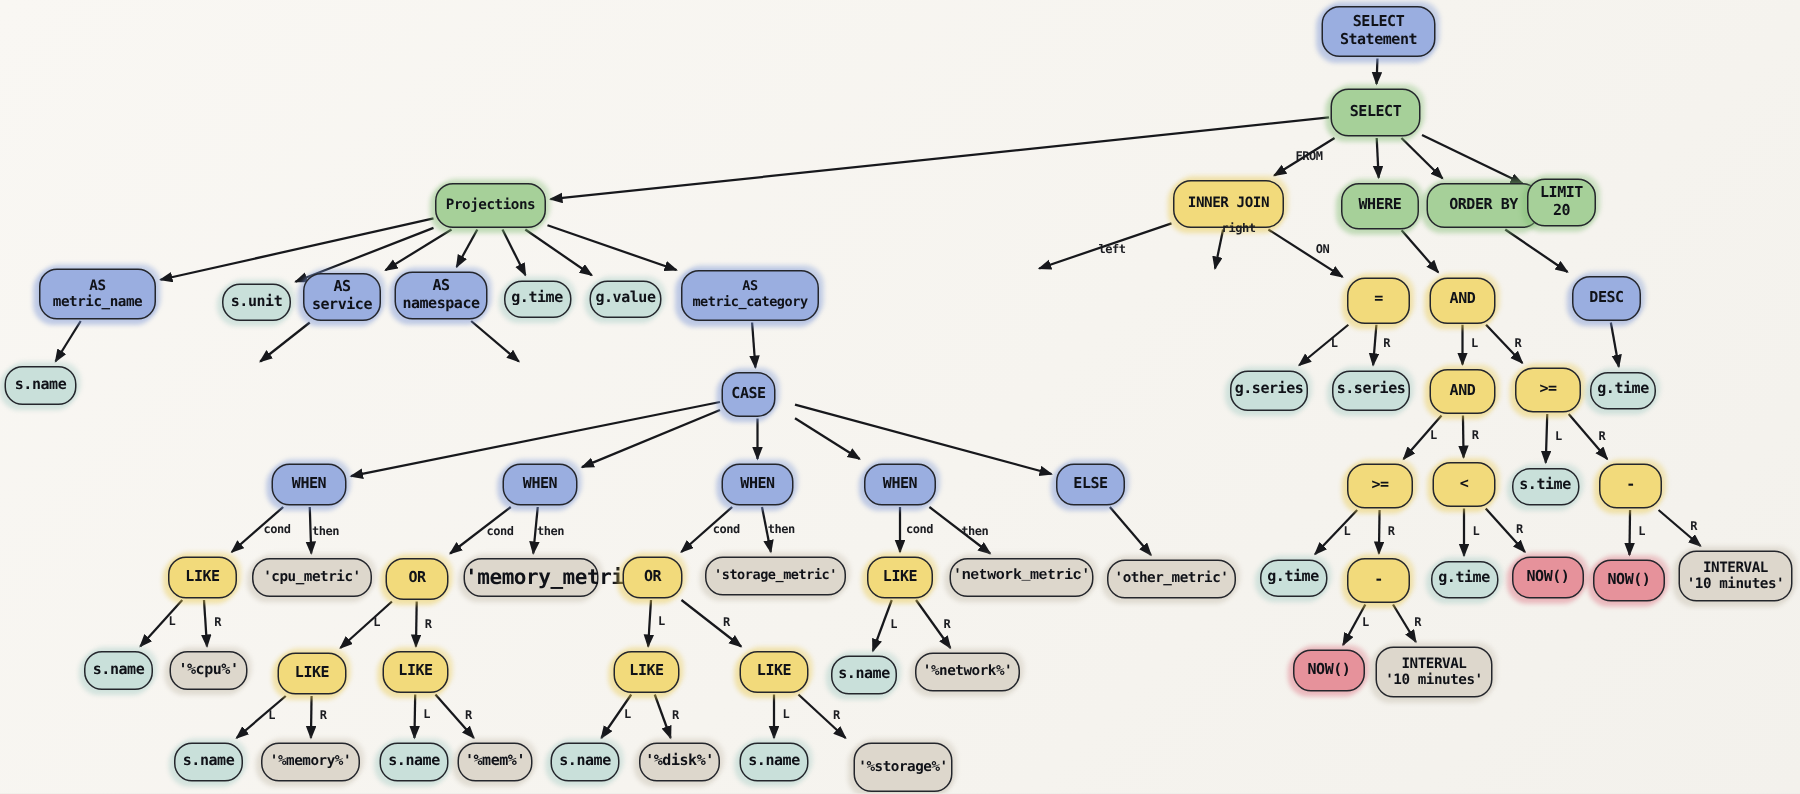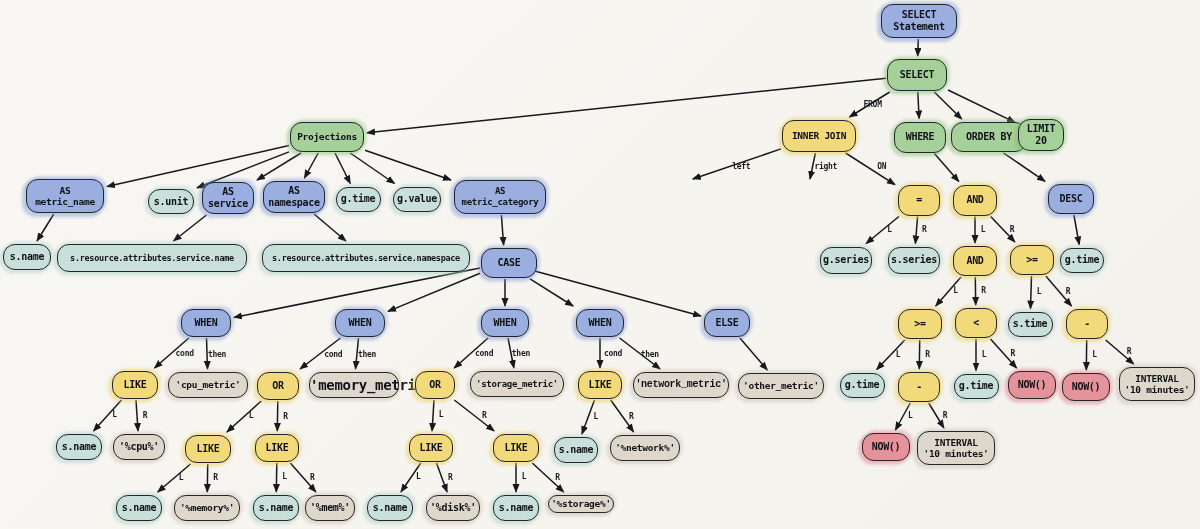--- a/index.html
+++ b/index.html
@@ -122,21 +122,21 @@
     <div class="edge-label" style="left: 484.207px; top: 415.05px;">R</div>
     <div class="edge-label" style="left: 418.247px; top: 476.37px;">L</div>
     <div class="edge-label" style="left: 450.348px; top: 476.95px;">R</div>
     <div class="edge-label" style="left: 524px; top: 476.37px;">L</div>
     <div class="edge-label" style="left: 557.529px; top: 476.95px;">R</div>
     <div class="edge-label" style="left: 613px; top: 353px;">cond</div>
     <div class="edge-label" style="left: 649.847px; top: 353.5px;">then</div>
     <div class="edge-label" style="left: 595.808px; top: 416.02px;">L</div>
     <div class="edge-label" style="left: 631.286px; top: 415.6px;">R</div>
     <div class="edge-label" style="left: 741.298px; top: 166.47px;">left</div>
-    <div class="edge-label" style="left: 825.71px; top: 166px;">right</div>
+    <div class="edge-label" style="left: 825.71px; top: 152px;">right</div>
     <div class="edge-label" style="left: 881.753px; top: 166.402px;">ON</div>
     <div class="edge-label" style="left: 889.514px; top: 228.81px;">L</div>
     <div class="edge-label" style="left: 924.388px; top: 229.35px;">R</div>
     <div class="edge-label" style="left: 983px; top: 228.545px;">L</div>
     <div class="edge-label" style="left: 1012px; top: 228.525px;">R</div>
     <div class="edge-label" style="left: 955.613px; top: 290.37px;">L</div>
     <div class="edge-label" style="left: 983.506px; top: 290.4px;">R</div>
     <div class="edge-label" style="left: 897.921px; top: 353.635px;">L</div>
     <div class="edge-label" style="left: 927.493px; top: 353.95px;">R</div>
     <div class="edge-label" style="left: 910.33px; top: 415.31px;">L</div>
@@ -164,23 +164,21 @@
     <div class="node" style="font-size: 10px; left: 263px; top: 181px; width: 62px; height: 32px; background: rgb(154, 174, 224); box-shadow: rgba(124, 151, 214, 0.45) -2px 2px 3px 1.5px, rgba(124, 151, 214, 0.35) 2px -2px 3px 1px;">AS
 namespace</div>
     <div class="node" style="font-size: 10px; left: 335.5px; top: 186.5px; width: 45px; height: 25px; background: rgb(201, 224, 218); box-shadow: rgba(168, 207, 200, 0.45) -2px 2px 3px 1.5px, rgba(168, 207, 200, 0.35) 2px -2px 3px 1px;">g.time</div>
     <div class="node" style="font-size: 10px; left: 393px; top: 186.5px; width: 48px; height: 25px; background: rgb(201, 224, 218); box-shadow: rgba(168, 207, 200, 0.45) -2px 2px 3px 1.5px, rgba(168, 207, 200, 0.35) 2px -2px 3px 1px;">g.value</div>
     <div class="node" style="font-size: 9px; left: 454px; top: 180px; width: 92px; height: 34px; background: rgb(154, 174, 224); box-shadow: rgba(124, 151, 214, 0.45) -2px 2px 3px 1.5px, rgba(124, 151, 214, 0.35) 2px -2px 3px 1px;">AS
 metric_category</div>
     <div class="node" style="font-size: 10px; left: 898px; top: 184.5px; width: 42px; height: 31px; background: rgb(242, 218, 123); box-shadow: rgba(236, 204, 84, 0.45) -2px 2px 3px 1.5px, rgba(236, 204, 84, 0.35) 2px -2px 3px 1px;">=</div>
     <div class="node" style="font-size: 10px; left: 953px; top: 184.5px; width: 44px; height: 31px; background: rgb(242, 218, 123); box-shadow: rgba(236, 204, 84, 0.45) -2px 2px 3px 1.5px, rgba(236, 204, 84, 0.35) 2px -2px 3px 1px;">AND</div>
     <div class="node" style="font-size: 10px; left: 1048px; top: 184px; width: 46px; height: 30px; background: rgb(154, 174, 224); box-shadow: rgba(124, 151, 214, 0.45) -2px 2px 3px 1.5px, rgba(124, 151, 214, 0.35) 2px -2px 3px 1px;">DESC</div>
     <div class="node" style="font-size: 10px; left: 3px; top: 244px; width: 48px; height: 26px; background: rgb(201, 224, 218); box-shadow: rgba(168, 207, 200, 0.45) -2px 2px 3px 1.5px, rgba(168, 207, 200, 0.35) 2px -2px 3px 1px;">s.name</div>
-    <div class="node" style="font-size: 8.5px; left: 57px; top: 244px; width: 190px; height: 28px; background: rgb(201, 224, 218); box-shadow: rgba(168, 207, 200, 0.45) -2px 2px 3px 1.5px, rgba(168, 207, 200, 0.35) 2px -2px 3px 1px;">s.resource.attributes.service.name</div>
-    <div class="node" style="font-size: 8.5px; left: 262px; top: 244px; width: 208px; height: 28px; background: rgb(201, 224, 218); box-shadow: rgba(168, 207, 200, 0.45) -2px 2px 3px 1.5px, rgba(168, 207, 200, 0.35) 2px -2px 3px 1px;">s.resource.attributes.service.namespace</div>
-    <div class="node" style="font-size: 10px; left: 481px; top: 248px; width: 56px; height: 30px; background: rgb(154, 174, 224); box-shadow: rgba(124, 151, 214, 0.45) -2px 2px 3px 1.5px, rgba(124, 151, 214, 0.35) 2px -2px 3px 1px;">CASE</div>
+    <div class="node" style="font-size: 10px; left: 481px; top: 248px; width: 36px; height: 30px; background: rgb(154, 174, 224); box-shadow: rgba(124, 151, 214, 0.45) -2px 2px 3px 1.5px, rgba(124, 151, 214, 0.35) 2px -2px 3px 1px;">CASE</div>
     <div class="node" style="font-size: 10px; left: 820px; top: 246.5px; width: 52px; height: 27px; background: rgb(201, 224, 218); box-shadow: rgba(168, 207, 200, 0.45) -2px 2px 3px 1.5px, rgba(168, 207, 200, 0.35) 2px -2px 3px 1px;">g.series</div>
     <div class="node" style="font-size: 10px; left: 888px; top: 246.5px; width: 52px; height: 27px; background: rgb(201, 224, 218); box-shadow: rgba(168, 207, 200, 0.45) -2px 2px 3px 1.5px, rgba(168, 207, 200, 0.35) 2px -2px 3px 1px;">s.series</div>
     <div class="node" style="font-size: 10px; left: 953px; top: 246px; width: 44px; height: 30px; background: rgb(242, 218, 123); box-shadow: rgba(236, 204, 84, 0.45) -2px 2px 3px 1.5px, rgba(236, 204, 84, 0.35) 2px -2px 3px 1px;">AND</div>
     <div class="node" style="font-size: 10px; left: 1010px; top: 245px; width: 44px; height: 30px; background: rgb(242, 218, 123); box-shadow: rgba(236, 204, 84, 0.45) -2px 2px 3px 1.5px, rgba(236, 204, 84, 0.35) 2px -2px 3px 1px;">&gt;=</div>
     <div class="node" style="font-size: 10px; left: 1060px; top: 247.5px; width: 44px; height: 25px; background: rgb(201, 224, 218); box-shadow: rgba(168, 207, 200, 0.45) -2px 2px 3px 1.5px, rgba(168, 207, 200, 0.35) 2px -2px 3px 1px;">g.time</div>
     <div class="node" style="font-size: 10px; left: 181px; top: 309px; width: 50px; height: 28px; background: rgb(154, 174, 224); box-shadow: rgba(124, 151, 214, 0.45) -2px 2px 3px 1.5px, rgba(124, 151, 214, 0.35) 2px -2px 3px 1px;">WHEN</div>
     <div class="node" style="font-size: 10px; left: 335px; top: 309px; width: 50px; height: 28px; background: rgb(154, 174, 224); box-shadow: rgba(124, 151, 214, 0.45) -2px 2px 3px 1.5px, rgba(124, 151, 214, 0.35) 2px -2px 3px 1px;">WHEN</div>
     <div class="node" style="font-size: 10px; left: 481px; top: 309px; width: 48px; height: 28px; background: rgb(154, 174, 224); box-shadow: rgba(124, 151, 214, 0.45) -2px 2px 3px 1.5px, rgba(124, 151, 214, 0.35) 2px -2px 3px 1px;">WHEN</div>
     <div class="node" style="font-size: 10px; left: 576px; top: 309px; width: 48px; height: 28px; background: rgb(154, 174, 224); box-shadow: rgba(124, 151, 214, 0.45) -2px 2px 3px 1.5px, rgba(124, 151, 214, 0.35) 2px -2px 3px 1px;">WHEN</div>
     <div class="node" style="font-size: 10px; left: 704px; top: 309px; width: 46px; height: 28px; background: rgb(154, 174, 224); box-shadow: rgba(124, 151, 214, 0.45) -2px 2px 3px 1.5px, rgba(124, 151, 214, 0.35) 2px -2px 3px 1px;">ELSE</div>
@@ -215,14 +213,14 @@
     <div class="node" style="font-size: 10px; left: 862px; top: 433px; width: 48px; height: 28px; background: rgb(230, 146, 155); box-shadow: rgba(221, 118, 132, 0.45) -2px 2px 3px 1.5px, rgba(221, 118, 132, 0.35) 2px -2px 3px 1px;">NOW()</div>
     <div class="node" style="font-size: 9.5px; left: 917px; top: 431px; width: 78px; height: 34px; background: rgb(221, 215, 204); box-shadow: rgba(200, 193, 178, 0.45) -2px 2px 3px 1.5px, rgba(200, 193, 178, 0.35) 2px -2px 3px 1px;">INTERVAL
 '10 minutes'</div>
     <div class="node" style="font-size: 10px; left: 116px; top: 495px; width: 46px; height: 26px; background: rgb(201, 224, 218); box-shadow: rgba(168, 207, 200, 0.45) -2px 2px 3px 1.5px, rgba(168, 207, 200, 0.35) 2px -2px 3px 1px;">s.name</div>
     <div class="node" style="font-size: 9.5px; left: 174px; top: 495px; width: 66px; height: 26px; background: rgb(221, 215, 204); box-shadow: rgba(200, 193, 178, 0.45) -2px 2px 3px 1.5px, rgba(200, 193, 178, 0.35) 2px -2px 3px 1px;">'%memory%'</div>
     <div class="node" style="font-size: 10px; left: 253px; top: 495px; width: 46px; height: 26px; background: rgb(201, 224, 218); box-shadow: rgba(168, 207, 200, 0.45) -2px 2px 3px 1.5px, rgba(168, 207, 200, 0.35) 2px -2px 3px 1px;">s.name</div>
     <div class="node" style="font-size: 10px; left: 305px; top: 495px; width: 50px; height: 26px; background: rgb(221, 215, 204); box-shadow: rgba(200, 193, 178, 0.45) -2px 2px 3px 1.5px, rgba(200, 193, 178, 0.35) 2px -2px 3px 1px;">'%mem%'</div>
     <div class="node" style="font-size: 10px; left: 367px; top: 495px; width: 46px; height: 26px; background: rgb(201, 224, 218); box-shadow: rgba(168, 207, 200, 0.45) -2px 2px 3px 1.5px, rgba(168, 207, 200, 0.35) 2px -2px 3px 1px;">s.name</div>
     <div class="node" style="font-size: 10px; left: 426px; top: 495px; width: 54px; height: 26px; background: rgb(221, 215, 204); box-shadow: rgba(200, 193, 178, 0.45) -2px 2px 3px 1.5px, rgba(200, 193, 178, 0.35) 2px -2px 3px 1px;">'%disk%'</div>
     <div class="node" style="font-size: 10px; left: 493px; top: 495px; width: 46px; height: 26px; background: rgb(201, 224, 218); box-shadow: rgba(168, 207, 200, 0.45) -2px 2px 3px 1.5px, rgba(168, 207, 200, 0.35) 2px -2px 3px 1px;">s.name</div>
-    <div class="node" style="font-size: 9.5px; left: 548px; top: 495px; width: 66px; height: 18px; background: rgb(221, 215, 204); box-shadow: rgba(200, 193, 178, 0.45) -2px 2px 3px 1.5px, rgba(200, 193, 178, 0.35) 2px -2px 3px 1px;">'%storage%'</div>
+    <div class="node" style="font-size: 9.5px; left: 569px; top: 495px; width: 66px; height: 33px; background: rgb(221, 215, 204); box-shadow: rgba(200, 193, 178, 0.45) -2px 2px 3px 1.5px, rgba(200, 193, 178, 0.35) 2px -2px 3px 1px;">'%storage%'</div>
   </div>
 
 </body></html>

